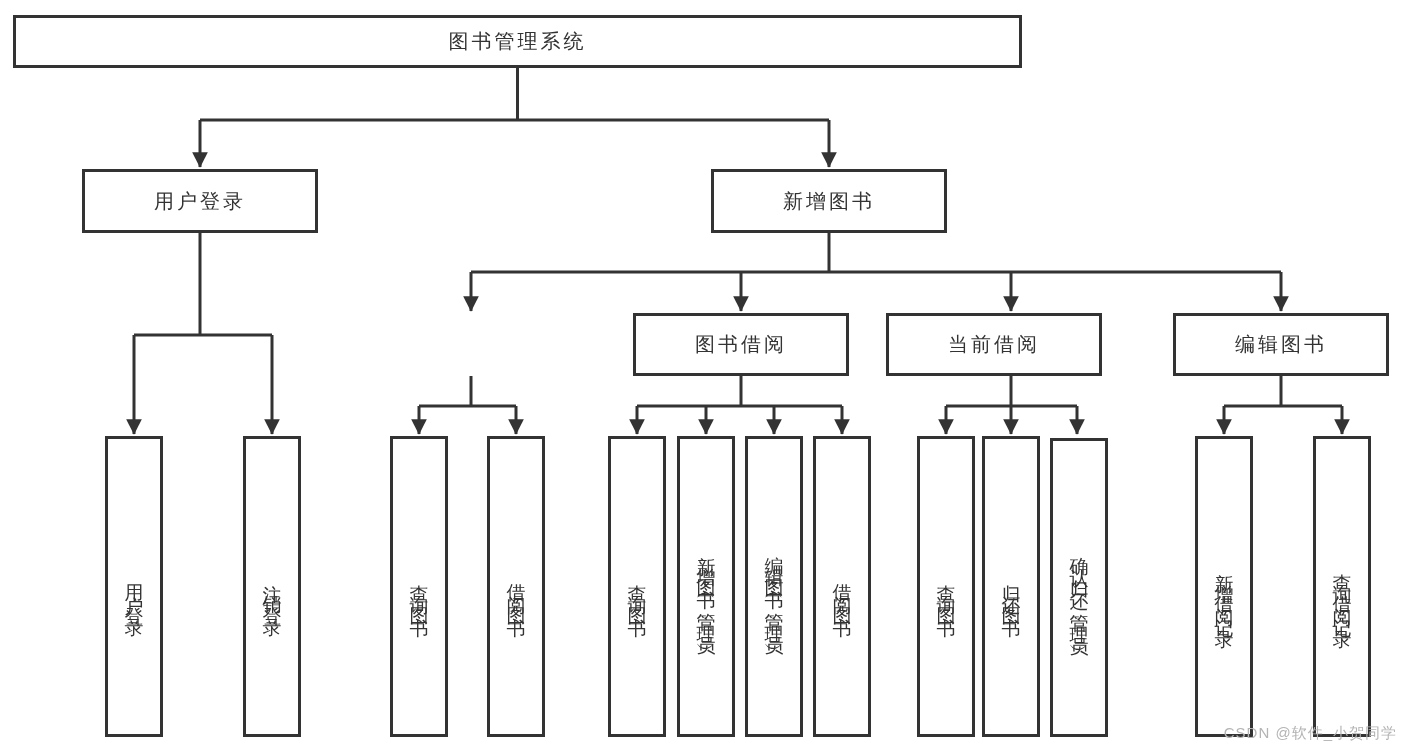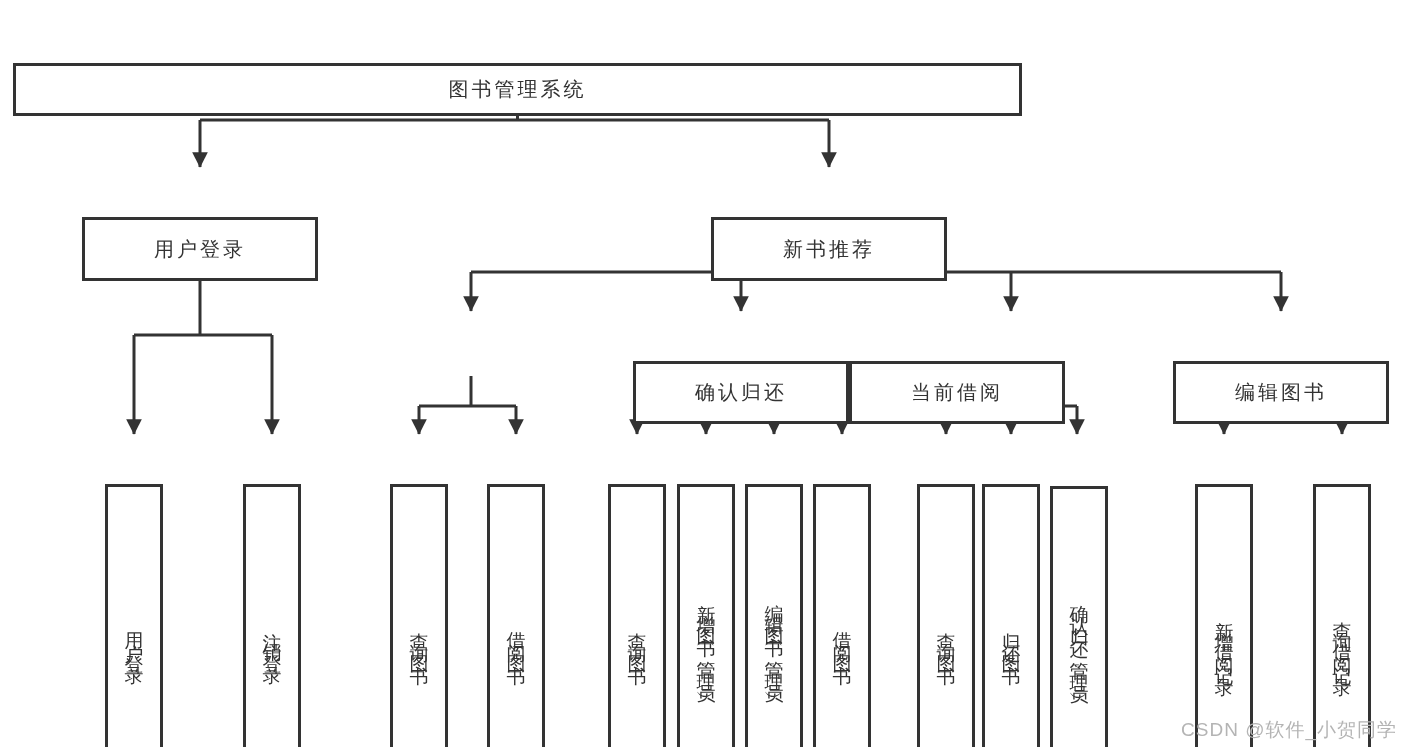--- a/index.html
+++ b/index.html
@@ -19,41 +19,41 @@
     font-family:"Liberation Sans", sans-serif;
     color:var(--text);
   }
   .connectors{position:absolute;left:0;top:0;}
   .cl{stroke:var(--line);stroke-width:3;fill:none;}
   #ah path{fill:var(--line);}
   .node{
     position:absolute;
     border:3px solid var(--box-border);
     background:var(--background);
-    display:flex;align-items:center;justify-content:center;margin-top:48px;
+    display:flex;align-items:center;justify-content:center;
   }
   .node.h span{
     font-size:20px;
     letter-spacing:3px;
     white-space:nowrap;
     color:var(--text);
   }
   .node.v span{
     writing-mode:vertical-lr;
     text-orientation:mixed;
     font-size:19px;
     letter-spacing:0.6em;
     margin-bottom:-0.6em;
     white-space:nowrap;
     color:var(--text);
   }
   .watermark{
     position:absolute;
     right:8px;bottom:4px;
-    font-size:19px;
+    font-size:15px;
     color:var(--watermark);
     letter-spacing:1px;
     white-space:nowrap;
   }
 </style>
 </head>
 <body>
 
 <div class="stage">
 
@@ -106,27 +106,27 @@
   </svg>
 
   <div class="node h" style="left:13px;top:15px;width:1009px;height:53px">
     <span>图书管理系统</span>
   </div>
 
   <div class="node h" style="left:82px;top:169px;width:236px;height:64px">
     <span>用户登录</span>
   </div>
   <div class="node h" style="left:711px;top:169px;width:236px;height:64px">
-    <span>新书推荐</span>
+    <span>新增图书</span>
   </div>
 
   <div class="node h" style="left:633px;top:313px;width:216px;height:63px">
-    <span>确认归还</span>
+    <span>图书借阅</span>
   </div>
-  <div class="node h" style="left:849px;top:313px;width:216px;height:63px">
+  <div class="node h" style="left:886px;top:313px;width:216px;height:63px">
     <span>当前借阅</span>
   </div>
   <div class="node h" style="left:1173px;top:313px;width:216px;height:63px">
     <span>编辑图书</span>
   </div>
 
   <div class="node v" style="left:105px;top:436px;width:58px;height:301px">
     <span>用户登录</span>
   </div>
   <div class="node v" style="left:243px;top:436px;width:58px;height:301px">

